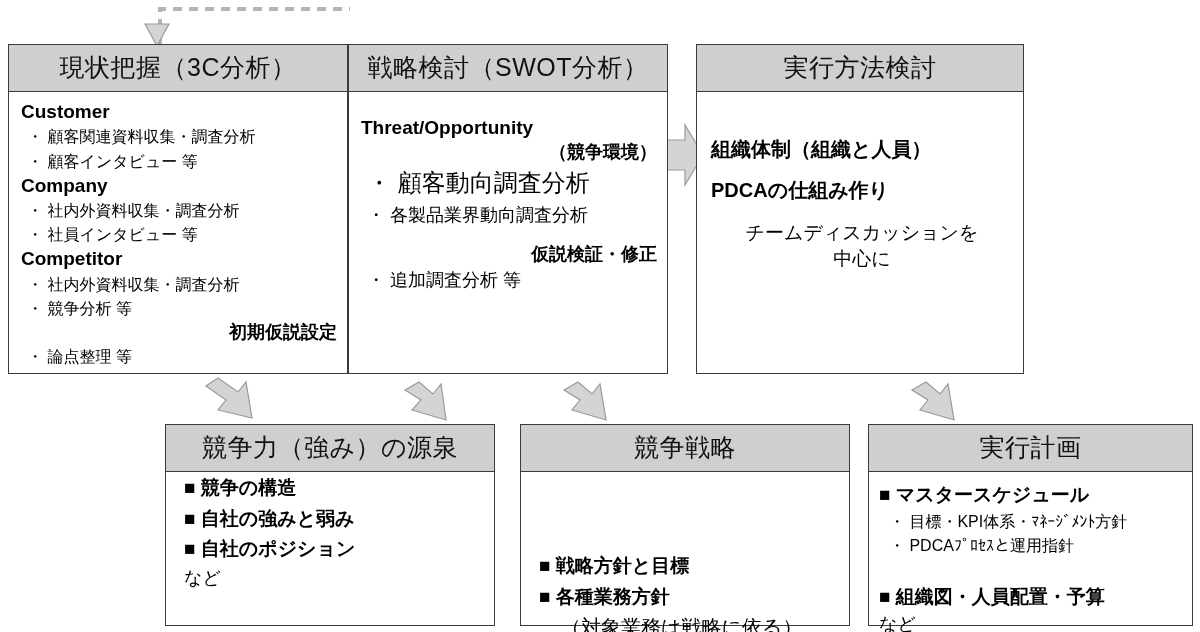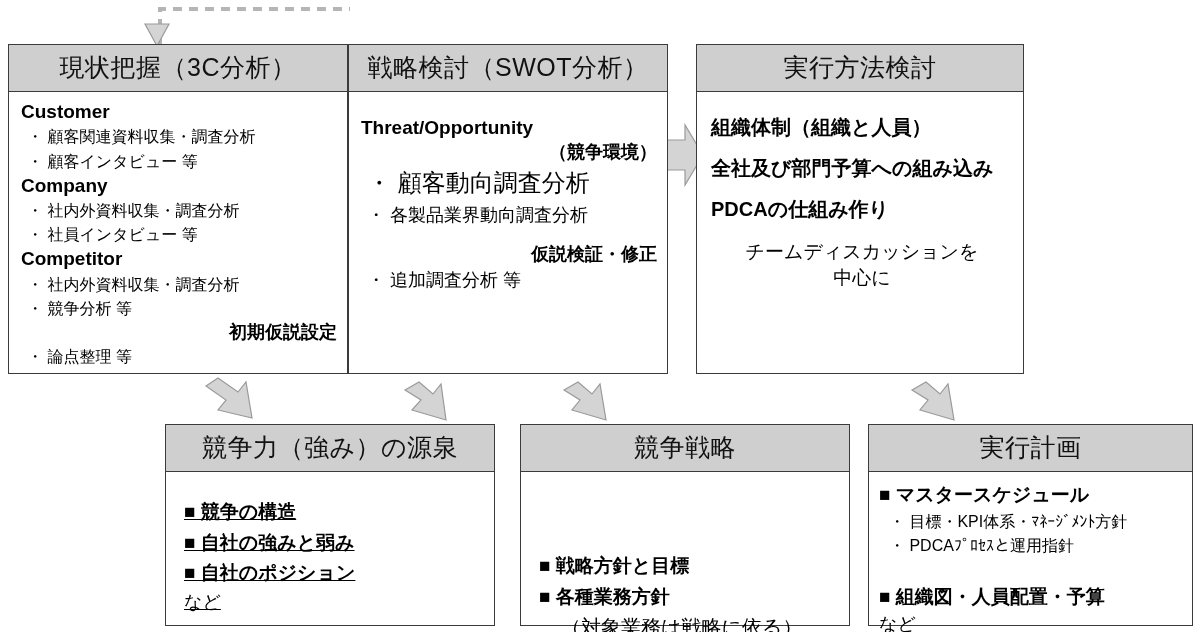--- a/index.html
+++ b/index.html
@@ -178,32 +178,31 @@
 
       <div class="spacer-14"></div>
 
       <div class="h-item-jp">仮説検証・修正</div>
       <div class="bullet" style="font-size:18px;">・ 追加調査分析  等</div>
     </div>
   </div>
 
   <div class="box" id="box-exec-method" style="left:696px; top:44px; width:328px; height:330px;">
     <div class="box-header">実行方法検討</div>
-    <div class="box-body" style="padding-top:22px; padding-left:14px;">
+    <div class="box-body" style="padding-top:44px; padding-left:14px;">
       <div class="big-line">組織体制（組織と人員）</div>
-      <div class="big-line">全社及び部門予算への組み込み</div>
       <div class="big-line">PDCAの仕組み作り</div>
       <div class="center-note">チームディスカッションを</div>
       <div class="center-note" style="margin-top:0;">中心に</div>
     </div>
   </div>
 
   <div class="box" id="box-strength-source" style="left:165px; top:424px; width:330px; height:202px;">
     <div class="box-header">競争力（強み）の源泉</div>
-    <div class="box-body" style="padding-top:26px; padding-left:18px;text-decoration:underline;">
+    <div class="box-body" style="padding-top:2px; padding-left:18px;">
       <div class="sq-item">■ 競争の構造</div>
       <div class="sq-item">■ 自社の強みと弱み</div>
       <div class="sq-item">■ 自社のポジション</div>
       <div class="plain">など</div>
     </div>
   </div>
 
   <div class="box" id="box-competitive-strategy" style="left:520px; top:424px; width:330px; height:202px;">
     <div class="box-header">競争戦略</div>
     <div class="box-body" style="padding-top:32px; padding-left:18px;margin-top:48px;">

